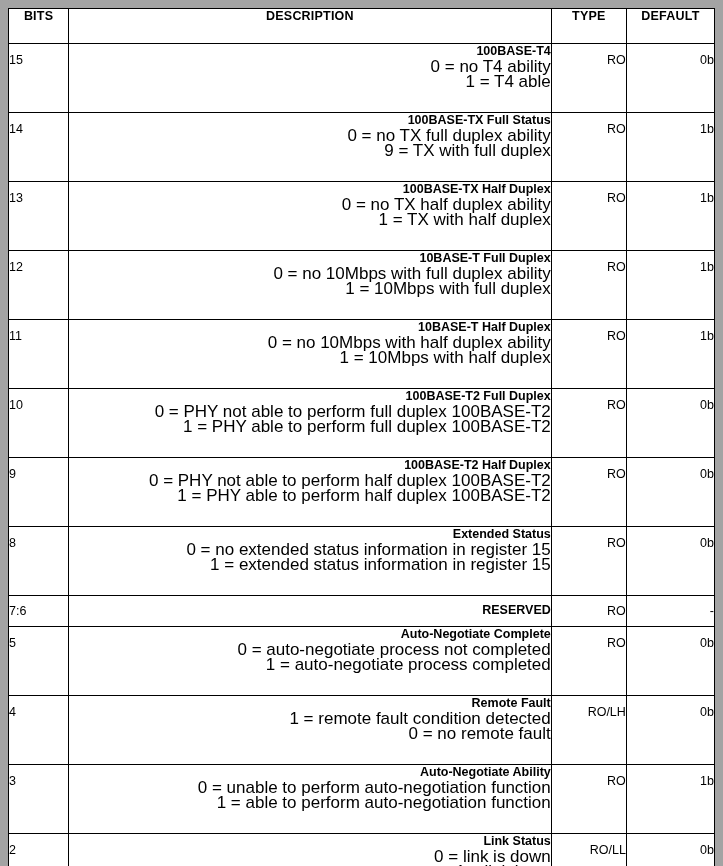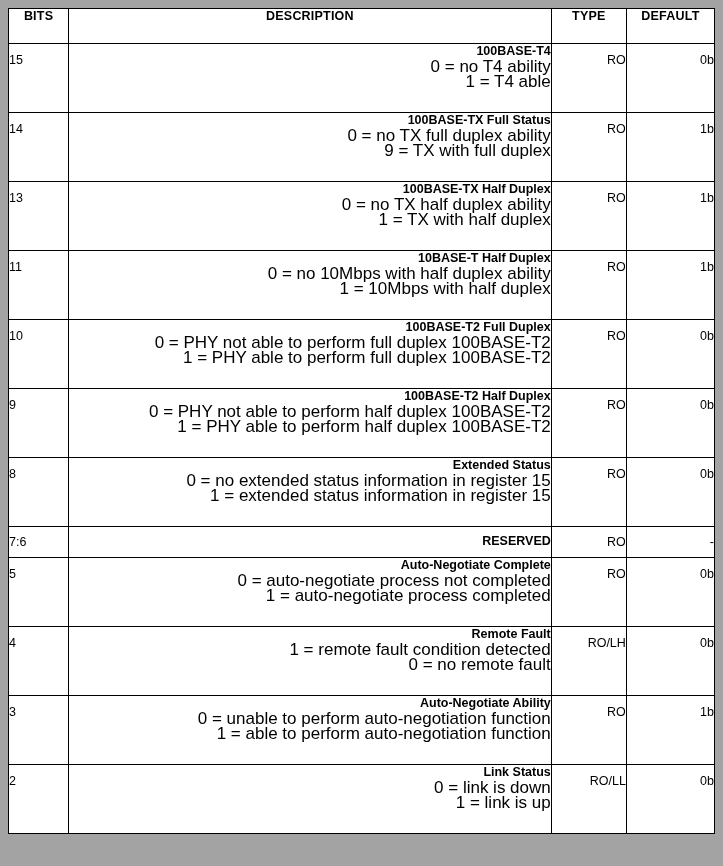--- a/index.html
+++ b/index.html
@@ -142,20 +142,30 @@
           <td class="bits">13</td>
           <td class="desc">
             <div class="desc-title">100BASE-TX Half Duplex</div>
             <div class="desc-line">0 = no TX half duplex ability</div>
             <div class="desc-line">1 = TX with half duplex</div>
           </td>
           <td class="type">RO</td>
           <td class="default">1b</td>
         </tr>
         <tr class="row-tall">
+          <td class="bits">12</td>
+          <td class="desc">
+            <div class="desc-title">10BASE-T Full Duplex</div>
+            <div class="desc-line">0 = no 10Mbps with full duplex ability</div>
+            <div class="desc-line">1 = 10Mbps with full duplex</div>
+          </td>
+          <td class="type">RO</td>
+          <td class="default">1b</td>
+        </tr>
+        <tr class="row-tall">
           <td class="bits">11</td>
           <td class="desc">
             <div class="desc-title">10BASE-T Half Duplex</div>
             <div class="desc-line">0 = no 10Mbps with half duplex ability</div>
             <div class="desc-line">1 = 10Mbps with half duplex</div>
           </td>
           <td class="type">RO</td>
           <td class="default">1b</td>
         </tr>
         <tr class="row-tall">

